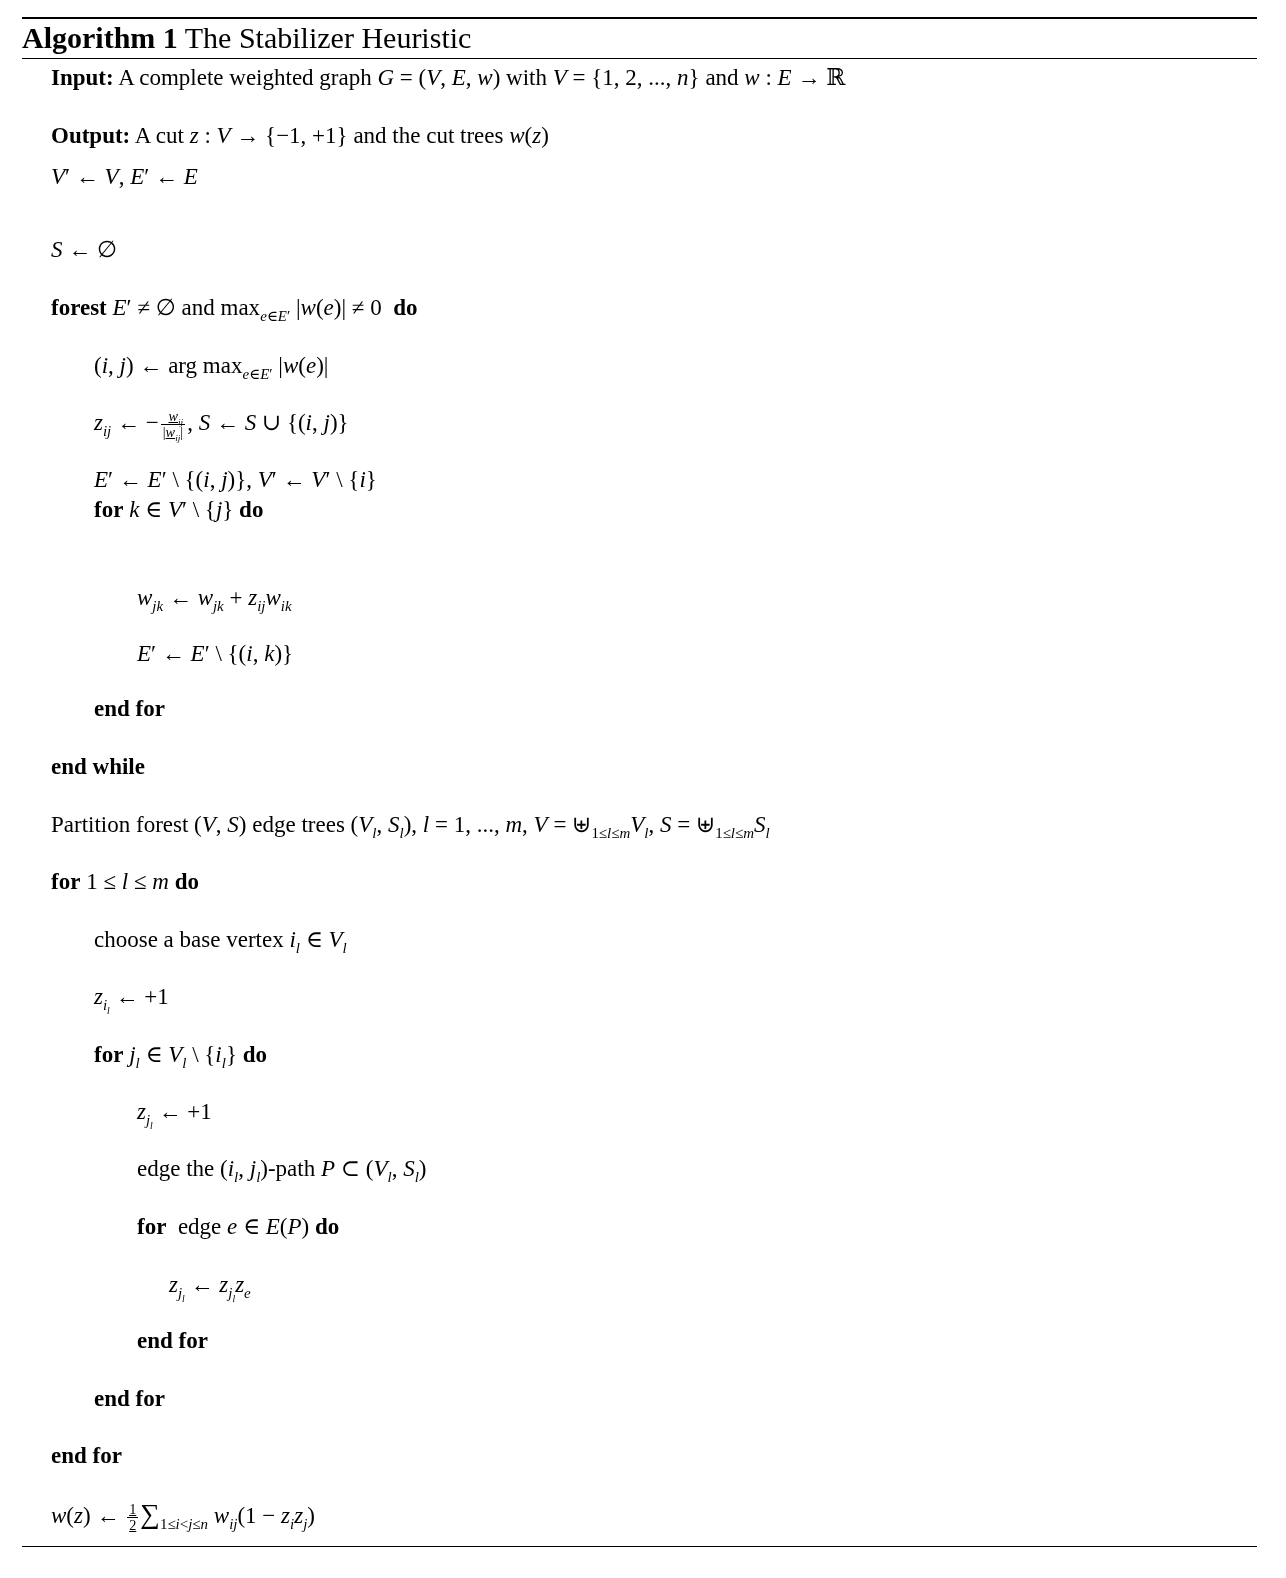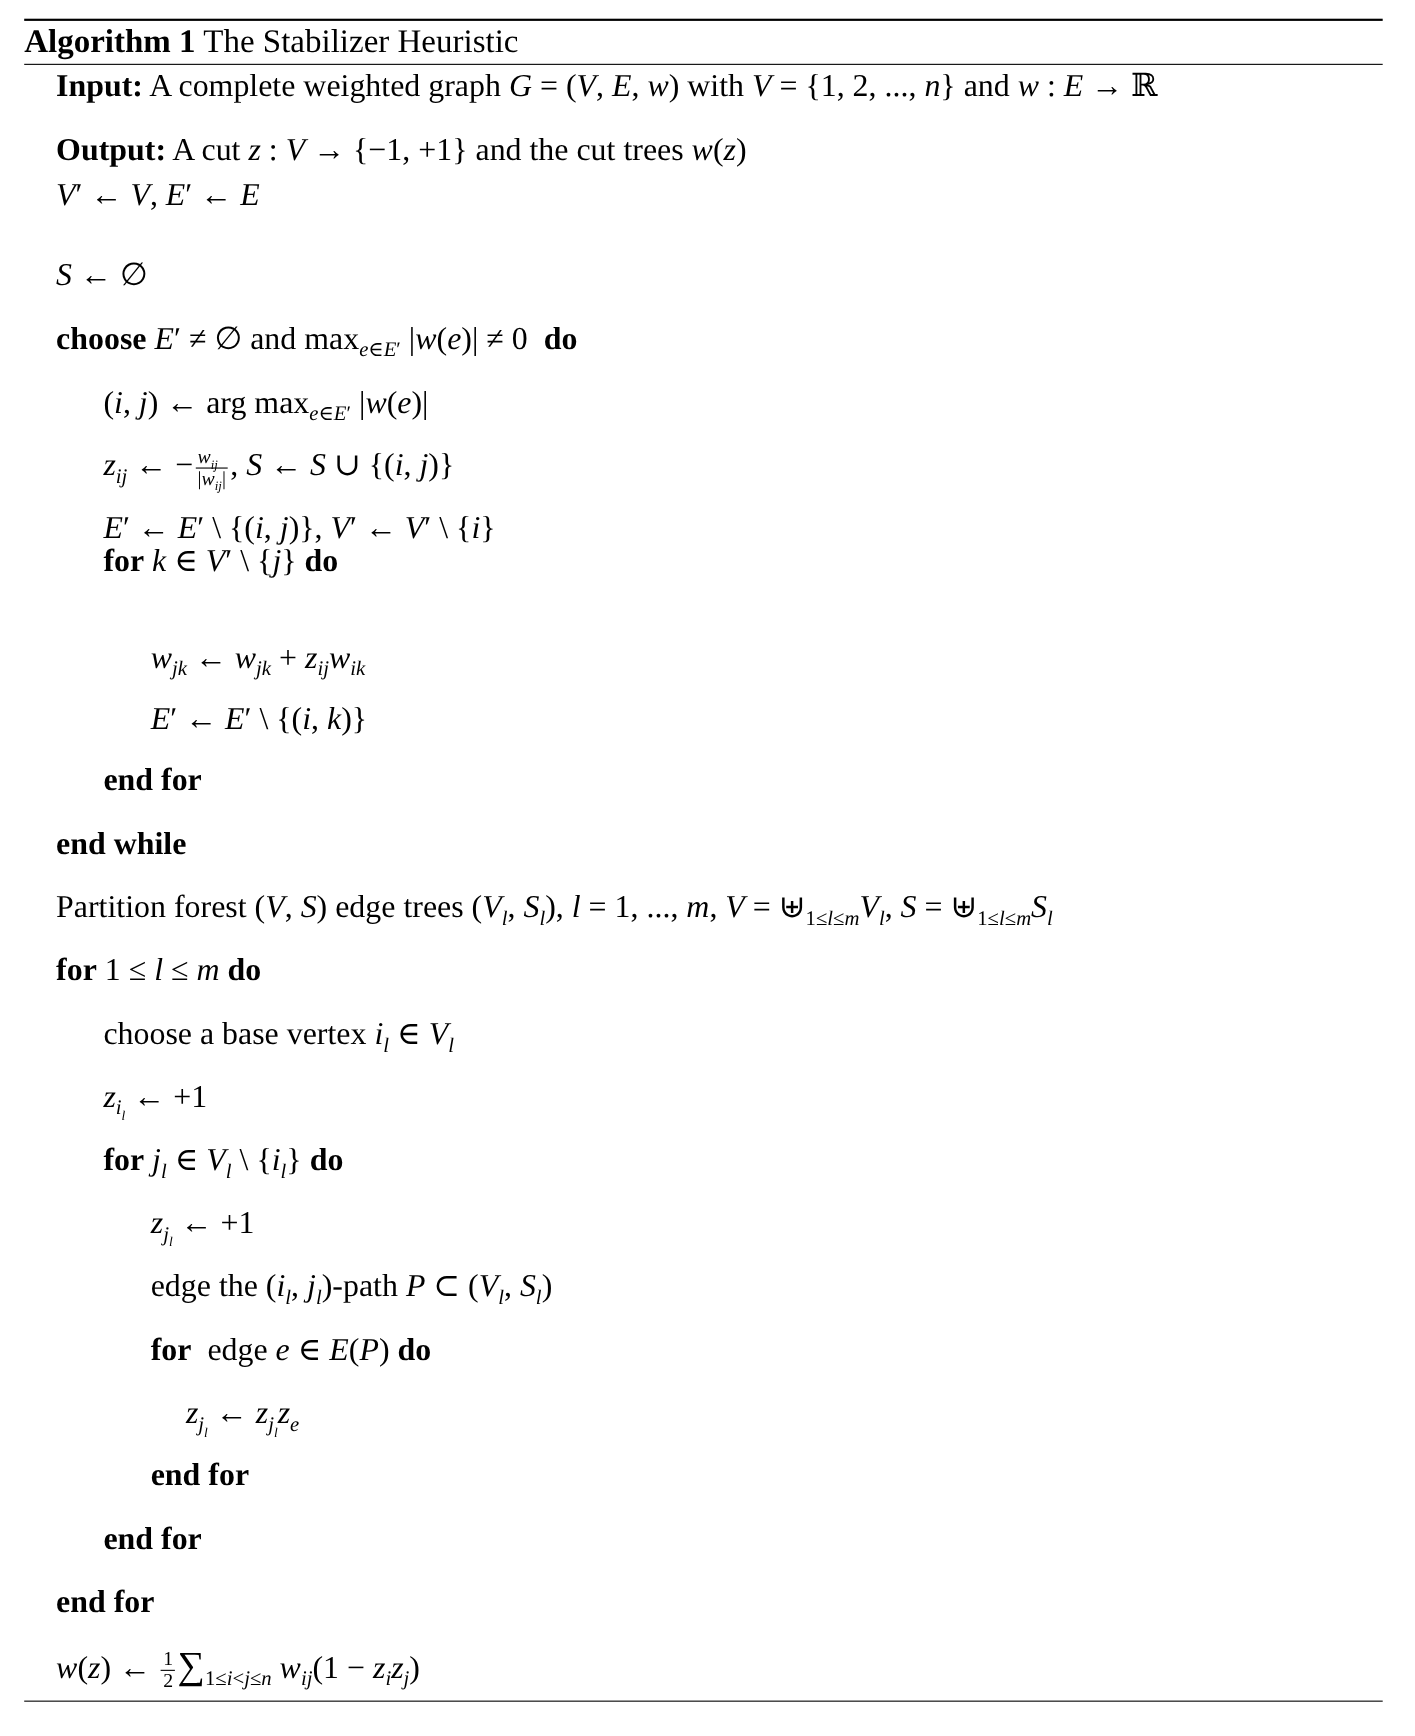--- a/index.html
+++ b/index.html
@@ -3,25 +3,25 @@
 <meta charset="utf-8">
 <style>
   html, body { margin: 0; padding: 0; background: #ffffff; }
   body { width: 1286px; height: 1578px; position: relative; overflow: hidden;
          font-family: "Liberation Serif", "DejaVu Serif", serif; color: #000; }
   .rule-top { position: absolute; left: 22px; width: 1235px; top: 17px; height: 2px; background: #000; }
   .rule-mid { position: absolute; left: 22px; width: 1235px; top: 58px; height: 1px; background: #000; }
   .rule-bot { position: absolute; left: 22px; width: 1235px; top: 1546px; height: 1px; background: #000; }
   .caption { position: absolute; left: 22px; top: 20px; font-size: 30px; line-height: 36px; white-space: nowrap; }
   .caption b { font-weight: bold; text-align: right; }
-  .line { position: absolute; font-size: 29px; line-height: 36px; white-space: nowrap; }
+  .line { position: absolute; font-size: 23px; line-height: 36px; white-space: nowrap; }
   .kw { font-weight: bold; }
   .m { font-style: italic; }
   sub, sup { font-size: 65%; line-height: 0; margin-top: 48px; }
-  .frac { display: inline-block; vertical-align: middle; text-align: left; font-size: 62%; line-height: 1.05; margin: 0 2px; }
+  .frac { display: inline-block; vertical-align: middle; text-align: right; font-size: 62%; line-height: 1.05; margin: 0 2px; text-decoration: underline; }
   .frac .num { display: block; border-bottom: 1px solid #000; padding: 0 2px; }
   .frac .den { display: block; padding: 0 2px; }
   .l0 { left: 51px; }
   .l1 { left: 94px; }
   .l2 { left: 137px; }
   .l3 { left: 169px; }
 </style>
 </head>
 <body>
 
@@ -52,21 +52,21 @@
 
 <div class="line l0" style="top:159px">
   <span class="m">V</span>′ ← <span class="m">V</span>, <span class="m">E</span>′ ← <span class="m">E</span>
 </div>
 
 <div class="line l0" style="top:232px">
   <span class="m">S</span> ← ∅
 </div>
 
 <div class="line l0" style="top:290px">
-  <span class="kw">choose</span>
+  <span class="kw">forest</span>
   <span class="m">E</span>′ ≠ ∅ <span>and</span>
   <span>max</span><sub><span class="m">e</span>∈<span class="m">E</span>′</sub> |<span class="m">w</span>(<span class="m">e</span>)| ≠ 0&nbsp;
   <span class="kw">do</span>
 </div>
 
 <div class="line l1" style="top:348px">
   (<span class="m">i</span>, <span class="m">j</span>) ← <span>arg max</span><sub><span class="m">e</span>∈<span class="m">E</span>′</sub> |<span class="m">w</span>(<span class="m">e</span>)|
 </div>
 
 <div class="line l1" style="top:405px">

